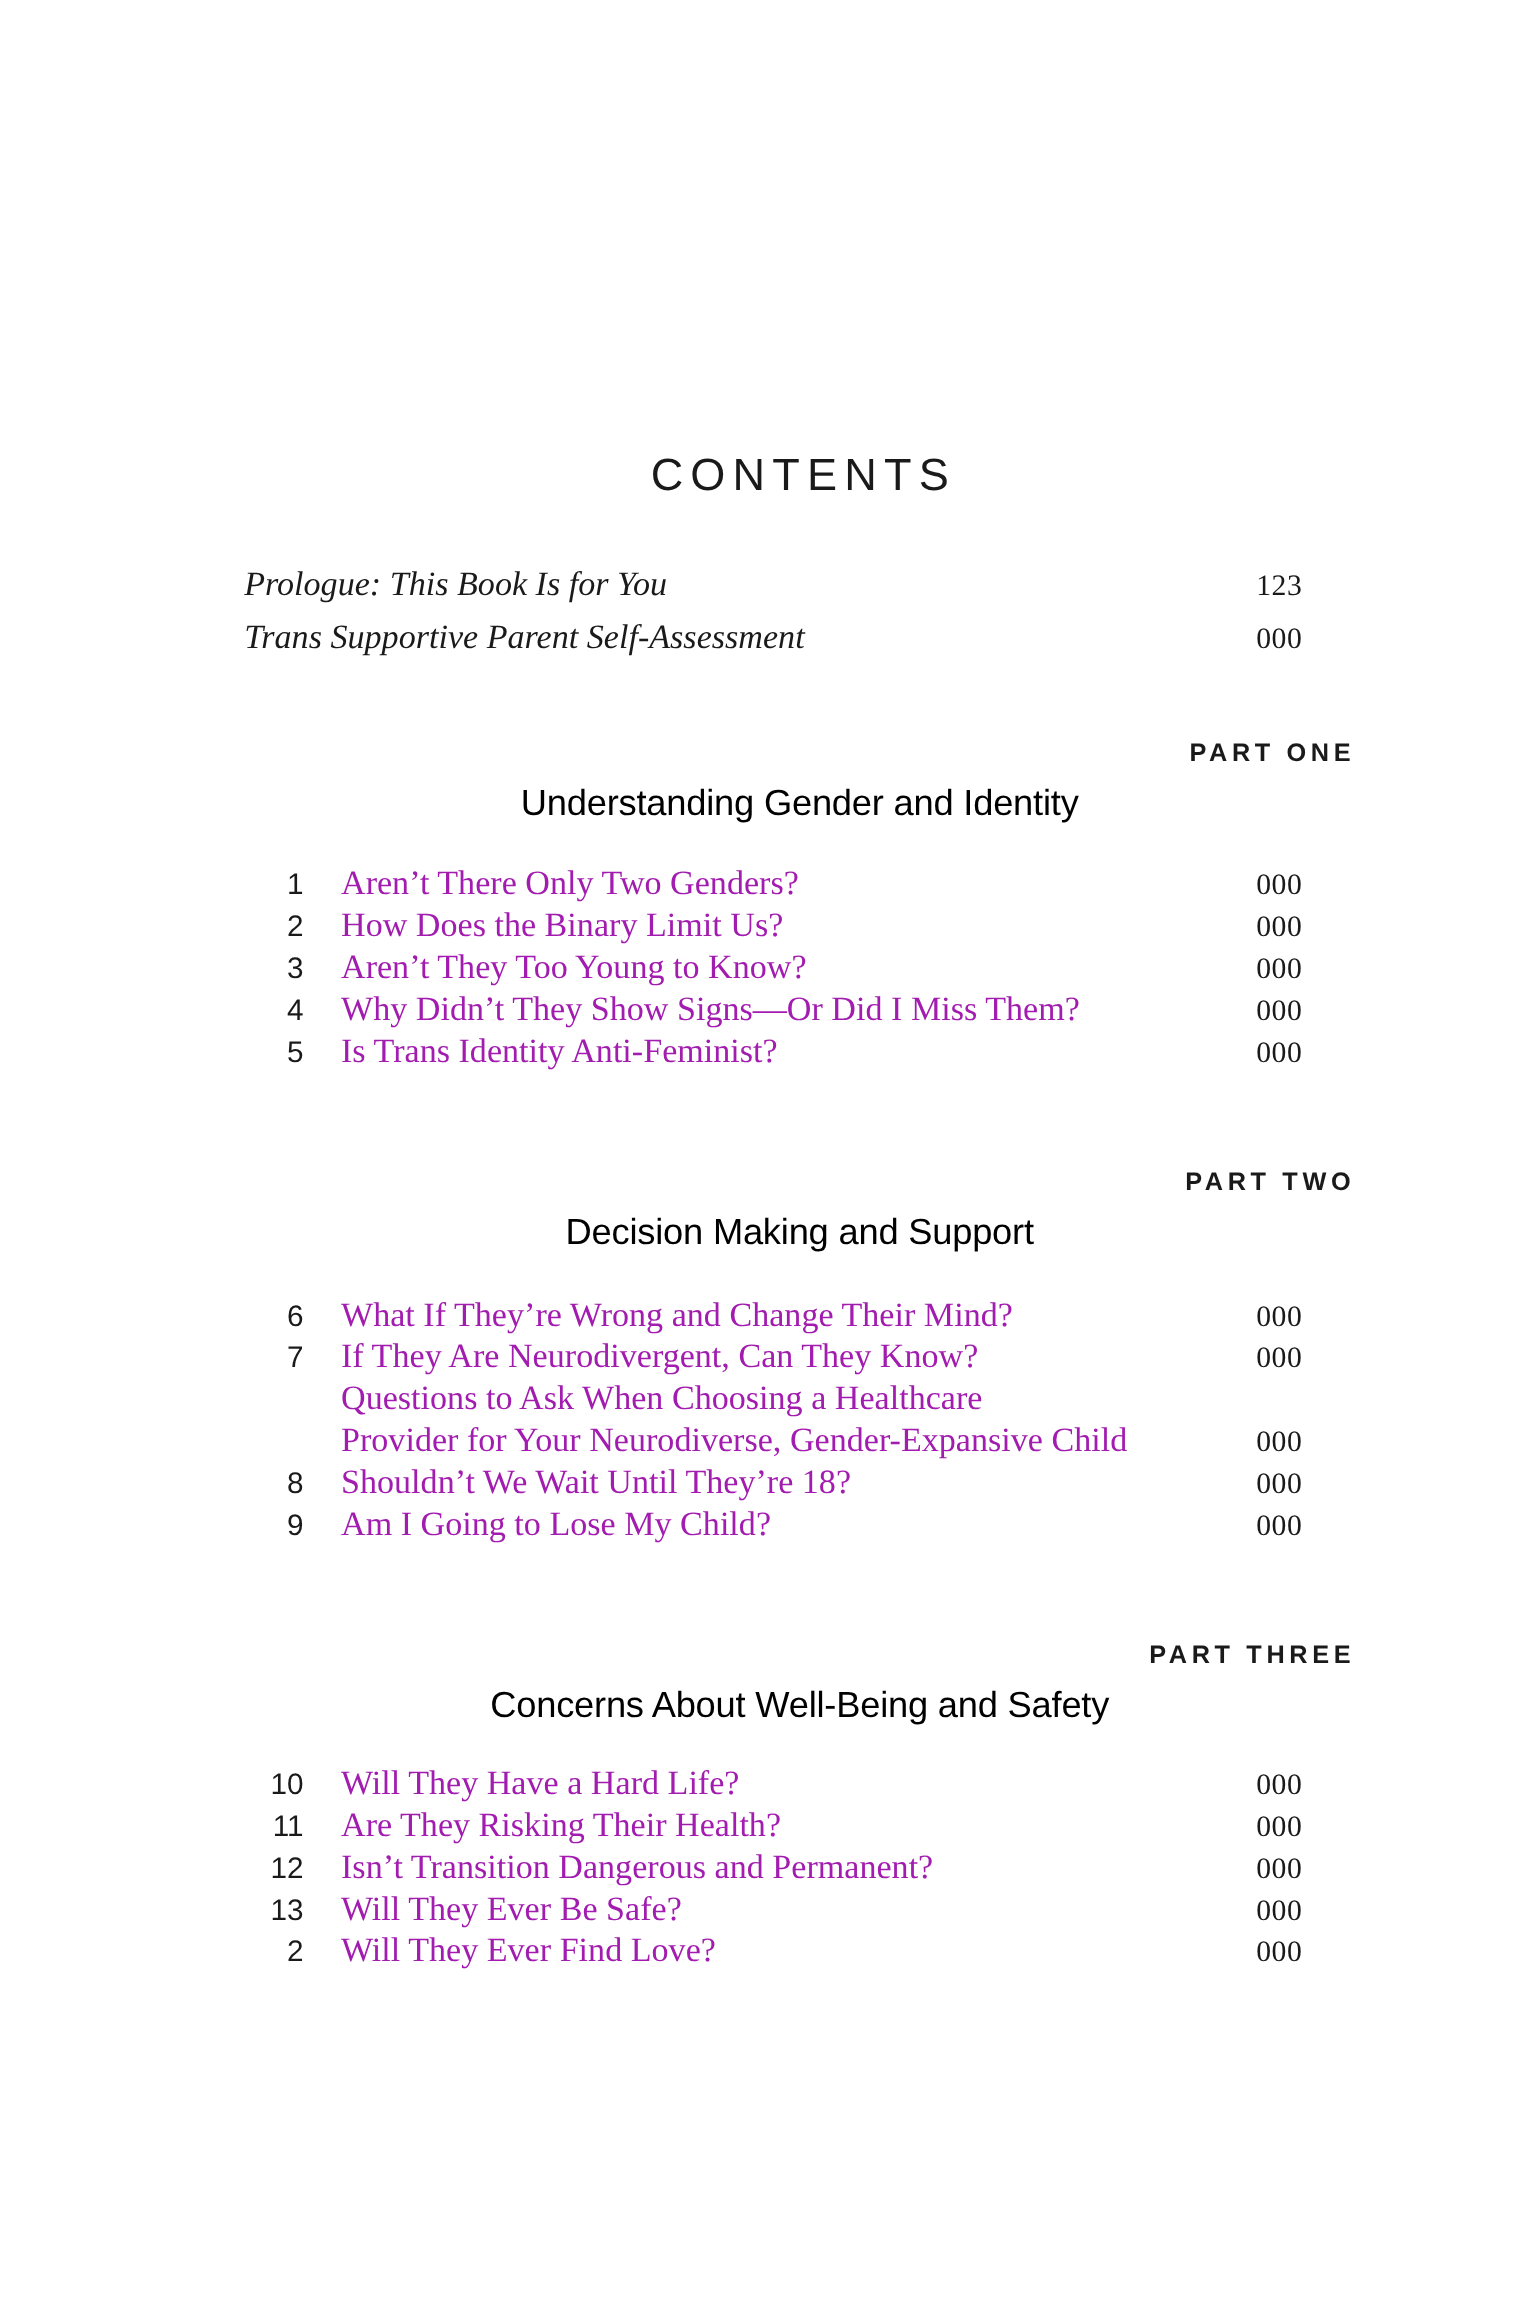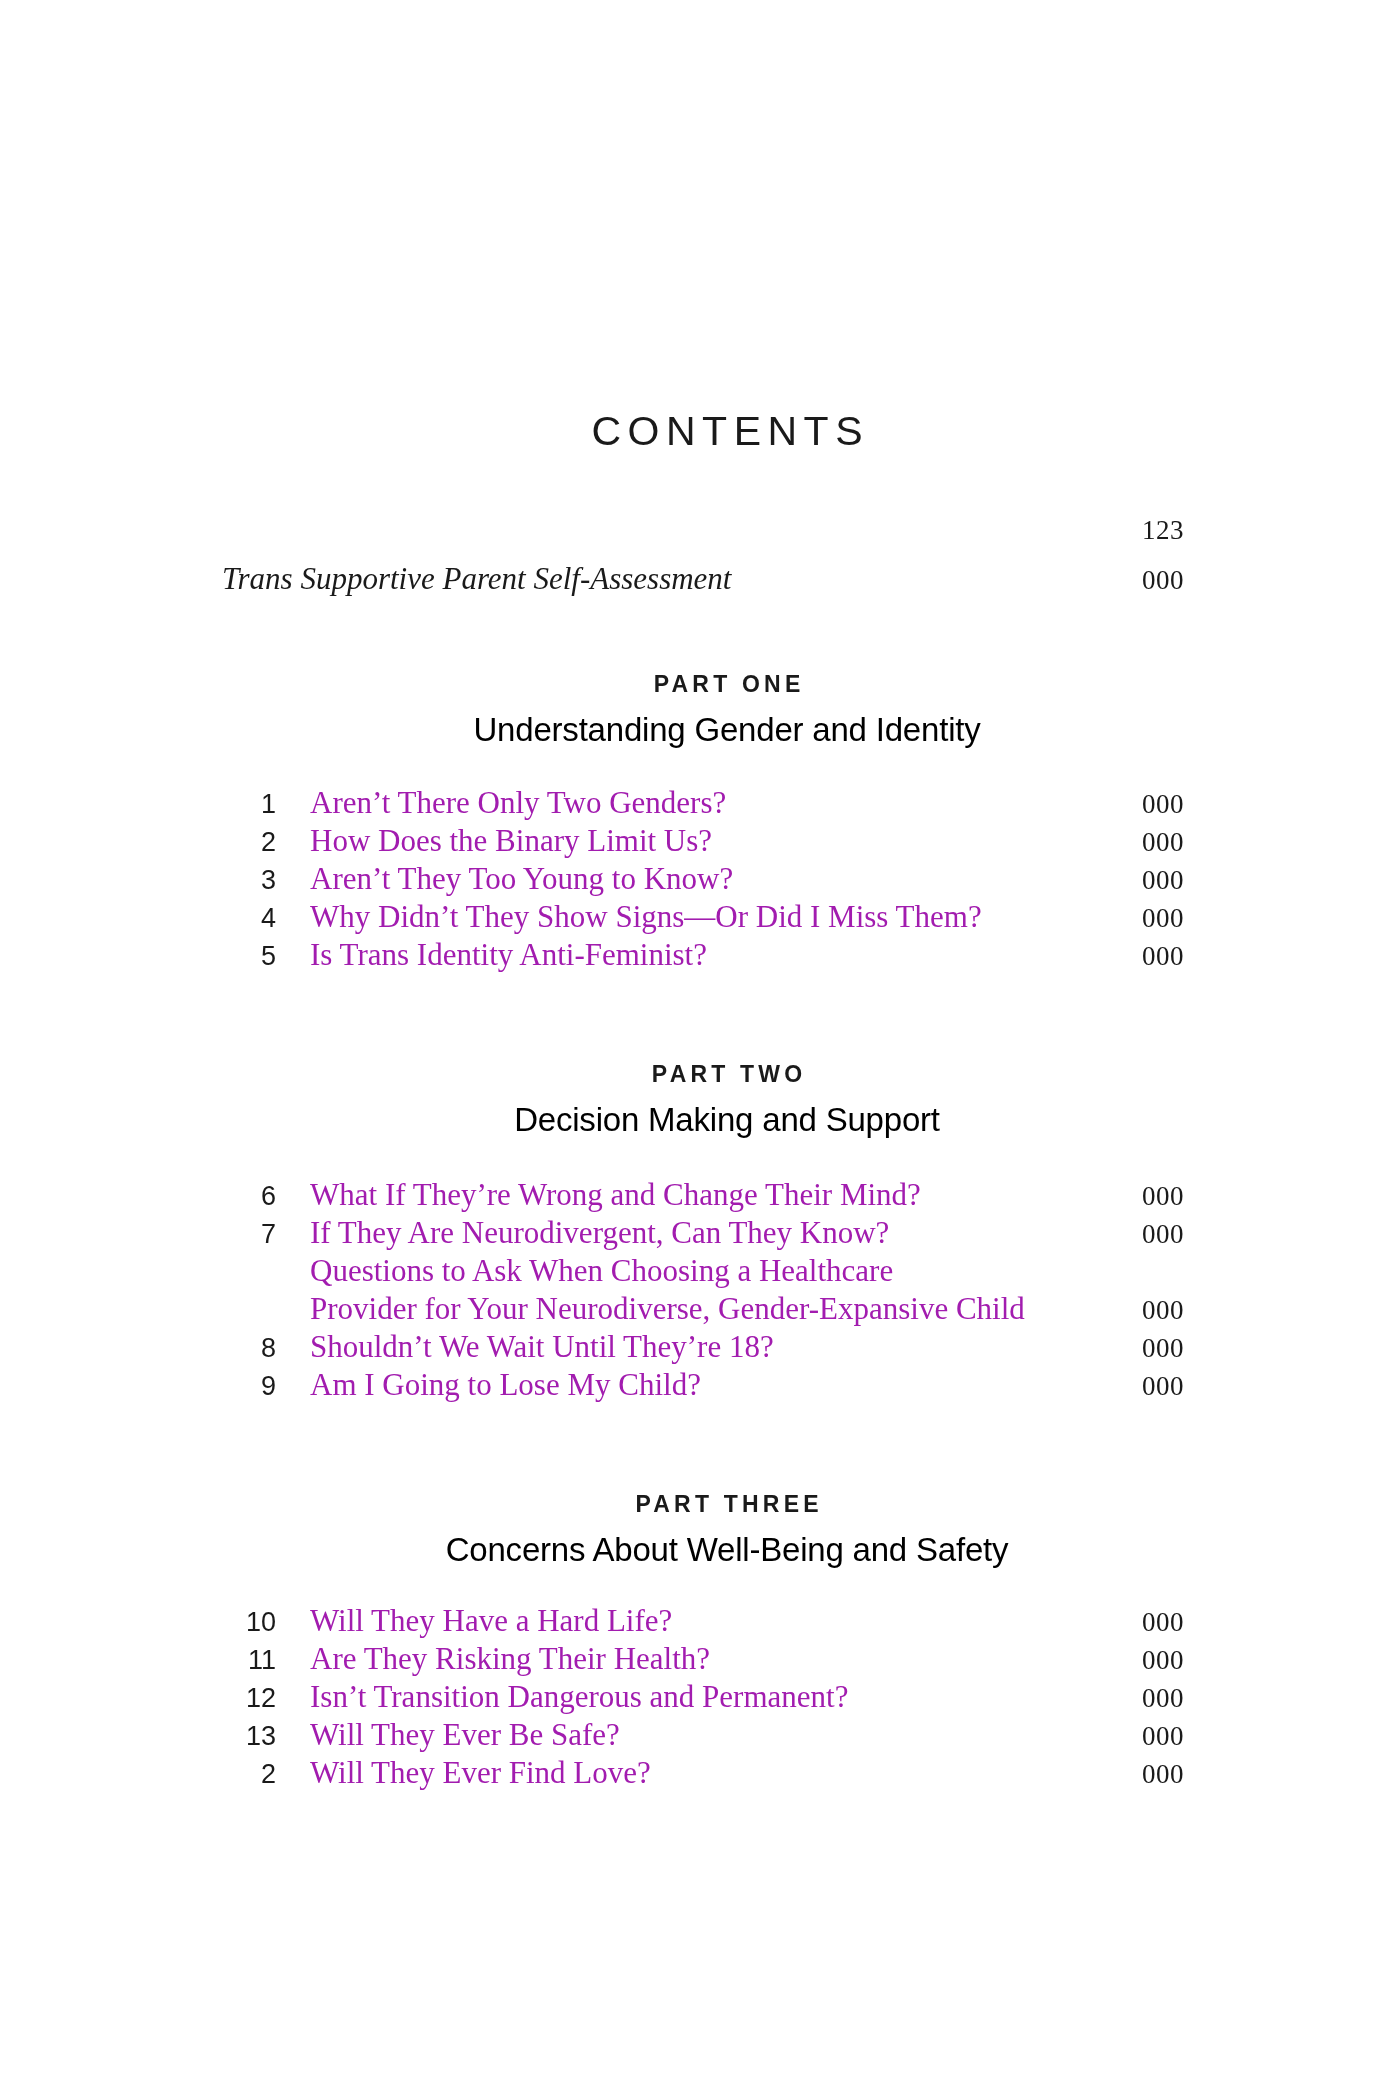--- a/index.html
+++ b/index.html
@@ -84,20 +84,21 @@
   .part-block.p2 { margin-top: 84px; }
   .part-block.p3 { margin-top: 84px; }
 
   .part-label {
     font-family: "Liberation Sans", sans-serif;
     font-weight: bold;
     font-size: 23px;
     letter-spacing: 4.2px;
     text-indent: 4.2px;
     color: #1a1a1a;
+    text-align: right;
   }
   .part-subtitle {
     font-family: "Liberation Sans", sans-serif;
     font-weight: 400;
     font-size: 33px;
     letter-spacing: -0.2px;
     color: #000000;
     margin-top: 13px;
   }
 
@@ -150,20 +151,21 @@
 <body>
 
 <div class="page">
   <div class="content-area">
 
     <h1 class="toc-title">CONTENTS</h1>
 
     <div class="frontmatter">
 
       <div class="fm-row">
+        <span class="fm-title">Prologue: This Book Is for You</span>
         <span class="fm-spacer"></span>
         <span class="fm-page">123</span>
       </div>
 
       <div class="fm-row">
         <span class="fm-title">Trans Supportive Parent Self-Assessment</span>
         <span class="fm-spacer"></span>
         <span class="fm-page">000</span>
       </div>
 

